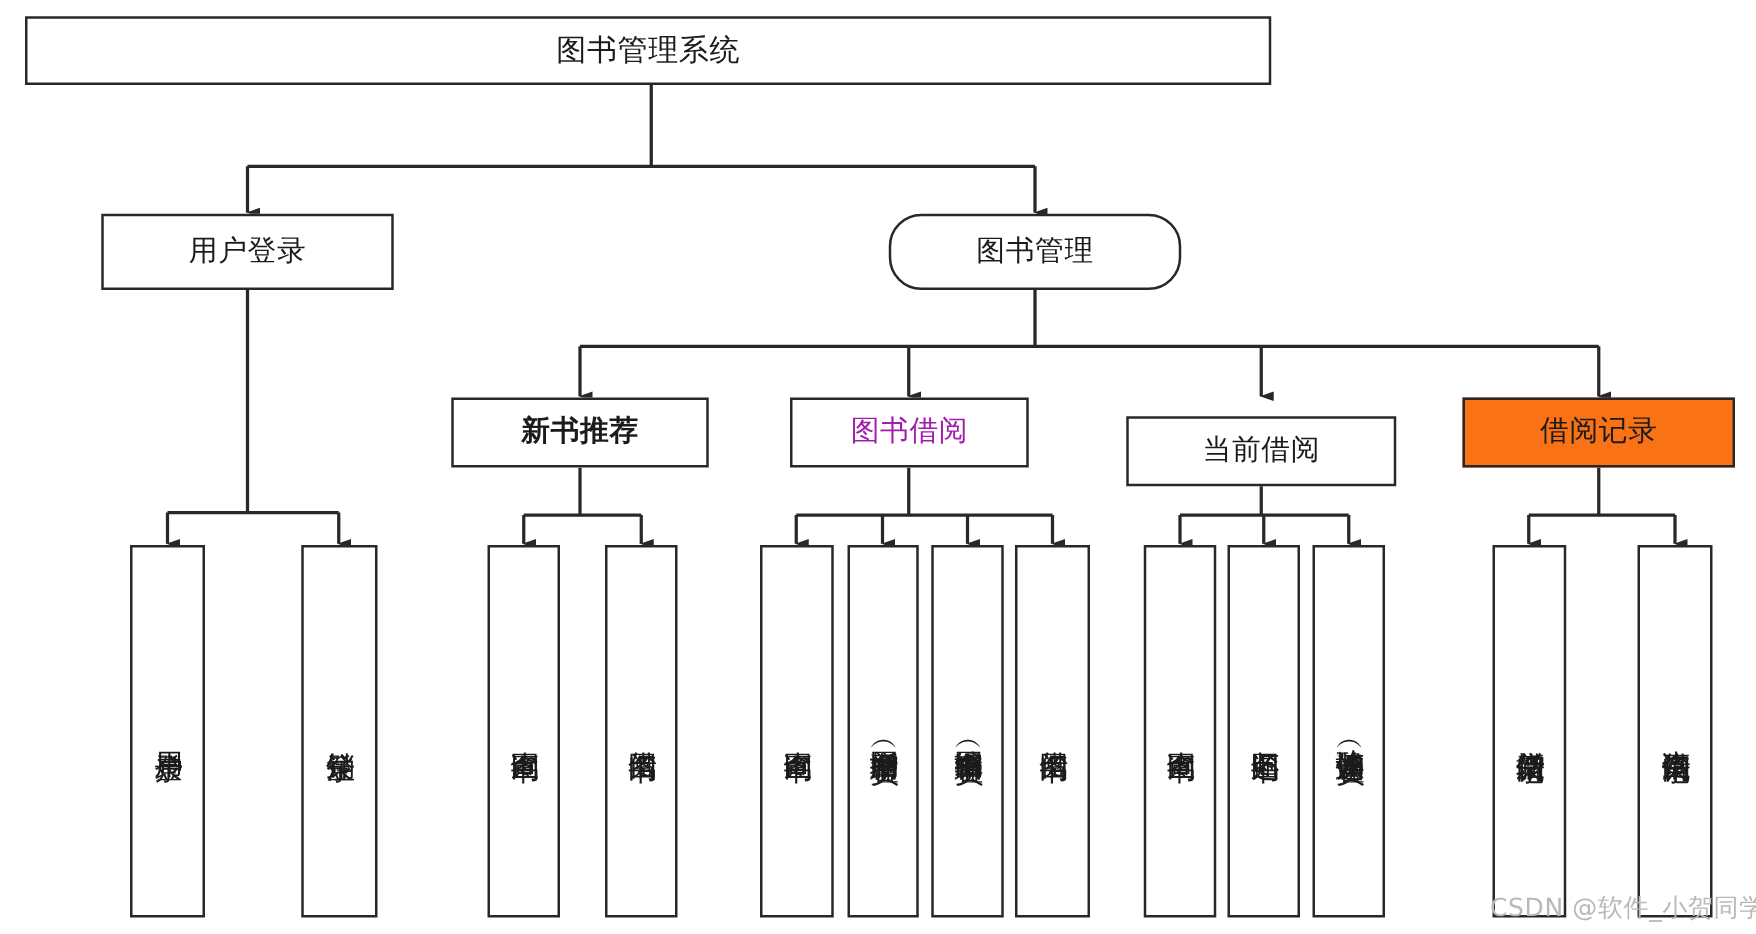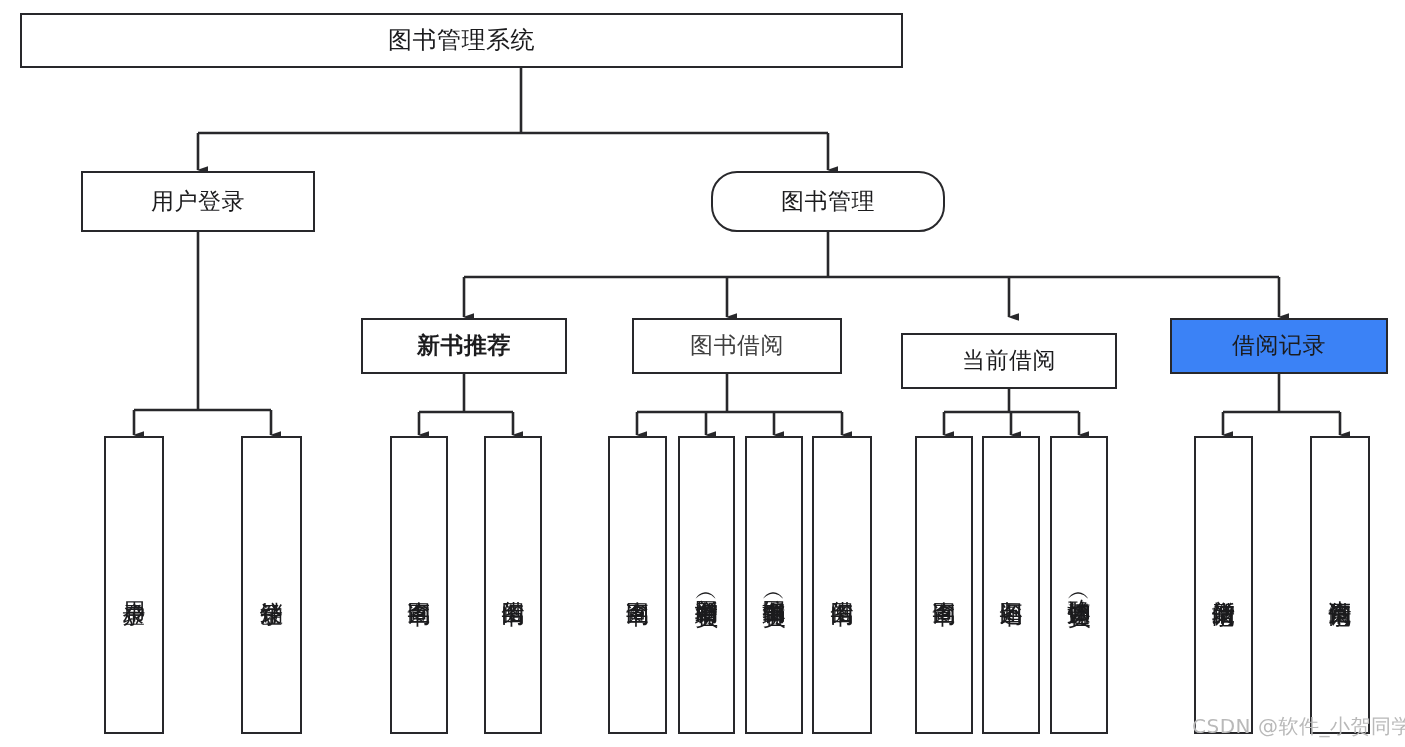--- a/index.html
+++ b/index.html
@@ -104,39 +104,39 @@
         <path d="M 1011 412 L 1011 435" marker-end="url(#arrowhead)"></path>
         <path d="M 1079 412 L 1079 435" marker-end="url(#arrowhead)"></path>
         <path d="M 1279 374 L 1279 412"></path>
         <path d="M 1223 412 L 1340 412"></path>
         <path d="M 1223 412 L 1223 435" marker-end="url(#arrowhead)"></path>
         <path d="M 1340 412 L 1340 435" marker-end="url(#arrowhead)"></path>
       </g>
   </svg>
 
   <div id="node-layer">
-      <div class="node horiz root" style="left: 20px; top: 13px; width: 883px; height: 55px; border-color: rgb(40, 40, 43); background: rgb(255, 255, 255); color: rgb(27, 27, 29); justify-content: center;">
+      <div class="node horiz root" style="left: 20px; top: 13px; width: 997px; height: 55px; border-color: rgb(40, 40, 43); background: rgb(255, 255, 255); color: rgb(27, 27, 29); justify-content: center;">
         <span class="nlabel">图书管理系统</span>
       </div>
       <div class="node horiz" style="left: 81px; top: 171px; width: 234px; height: 61px; border-color: rgb(40, 40, 43); background: rgb(255, 255, 255); color: rgb(27, 27, 29);">
         <span class="nlabel">用户登录</span>
       </div>
       <div class="node horiz" style="left: 711px; top: 171px; width: 234px; height: 61px; border-color: rgb(40, 40, 43); background: rgb(255, 255, 255); color: rgb(27, 27, 29); border-radius: 26px;">
         <span class="nlabel">图书管理</span>
       </div>
       <div class="node horiz" style="left: 361px; top: 318px; width: 206px; height: 56px; border-color: rgb(40, 40, 43); background: rgb(255, 255, 255); color: rgb(27, 27, 29); font-weight: bold;">
         <span class="nlabel">新书推荐</span>
       </div>
-      <div class="node horiz" style="left: 632px; top: 318px; width: 210px; height: 56px; border-color: rgb(40, 40, 43); background: rgb(255, 255, 255); color: #404040;">
+      <div class="node horiz" style="left: 632px; top: 318px; width: 191px; height: 56px; border-color: rgb(40, 40, 43); background: rgb(255, 255, 255); color: #a21caf;">
         <span class="nlabel">图书借阅</span>
       </div>
       <div class="node horiz" style="left: 901px; top: 333px; width: 216px; height: 56px; border-color: rgb(40, 40, 43); background: rgb(255, 255, 255); color: rgb(27, 27, 29);">
         <span class="nlabel">当前借阅</span>
       </div>
-      <div class="node horiz" style="left: 1170px; top: 318px; width: 218px; height: 56px; border-color: rgb(40, 40, 43); background: #3b82f6; color: rgb(27, 27, 29);">
+      <div class="node horiz" style="left: 1170px; top: 318px; width: 218px; height: 56px; border-color: rgb(40, 40, 43); background: #f97316; color: rgb(27, 27, 29);">
         <span class="nlabel">借阅记录</span>
       </div>
       <div class="node vert" style="left: 104px; top: 436px; width: 60px; height: 298px; border-color: rgb(40, 40, 43); background: rgb(255, 255, 255); color: rgb(27, 27, 29);">
         <span class="nlabel">用户登录</span>
       </div>
       <div class="node vert" style="left: 241px; top: 436px; width: 61px; height: 298px; border-color: rgb(40, 40, 43); background: rgb(255, 255, 255); color: rgb(27, 27, 29);">
         <span class="nlabel">注销登录</span>
       </div>
       <div class="node vert" style="left: 390px; top: 436px; width: 58px; height: 298px; border-color: rgb(40, 40, 43); background: rgb(255, 255, 255); color: rgb(27, 27, 29);">
         <span class="nlabel">查询图书</span>

